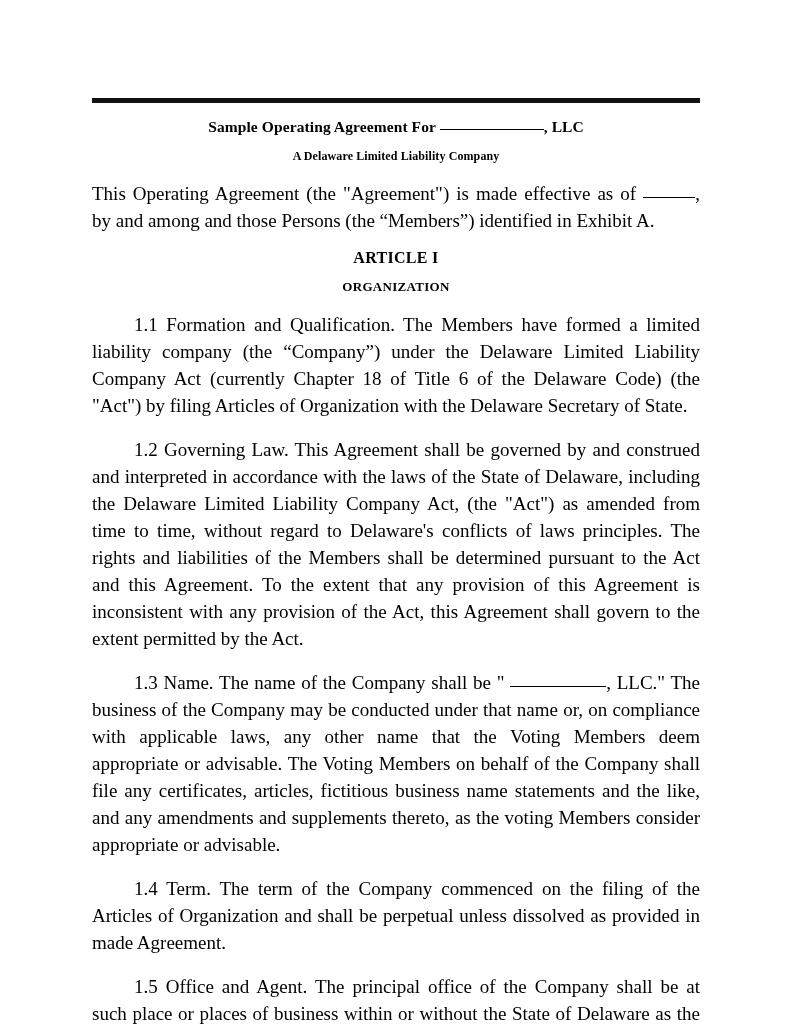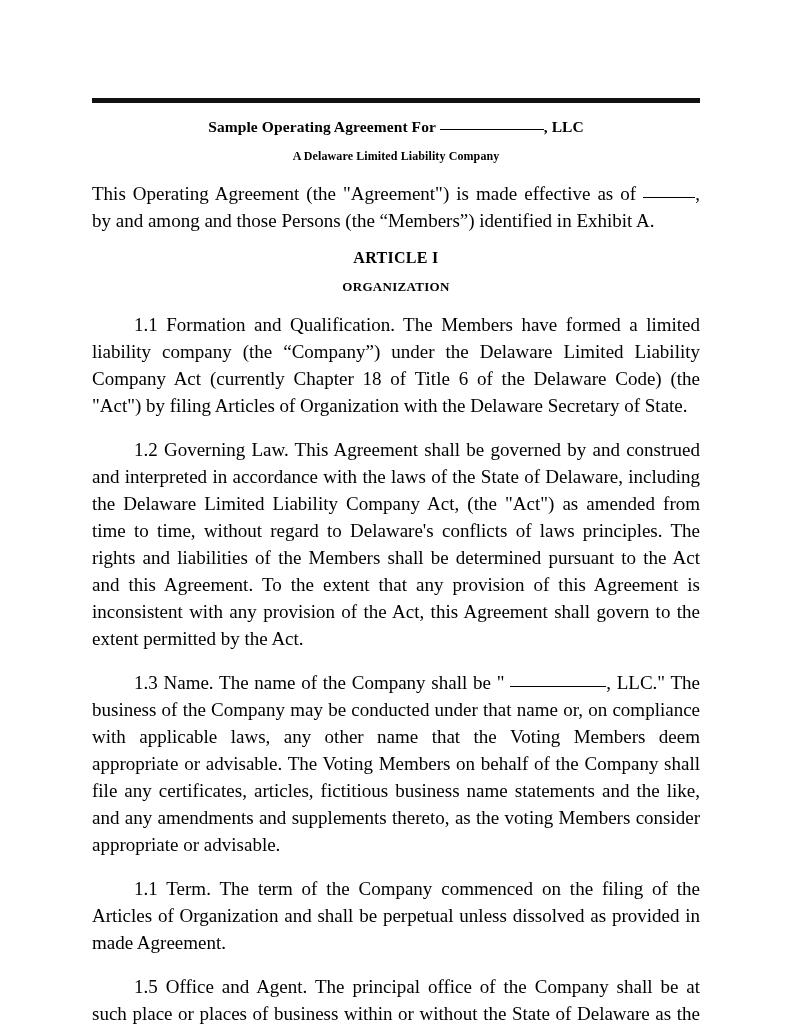--- a/index.html
+++ b/index.html
@@ -132,21 +132,21 @@
 
     <p class="body indent">
       <span class="sec-label">1.2 Governing Law.</span><span> This Agreement shall be governed by and construed and interpreted in accordance with the laws of the State of Delaware, including the Delaware Limited Liability Company Act, (the "Act") as amended from time to time, without regard to Delaware's conflicts of laws principles. The rights and liabilities of the Members shall be determined pursuant to the Act and this Agreement. To the extent that any provision of this Agreement is inconsistent with any provision of the Act, this Agreement shall govern to the extent permitted by the Act.</span>
     </p>
 
     <p class="body indent">
       <span class="sec-label">1.3 Name.</span><span> The name of the Company shall be " </span><span class="blank blank-name"></span><span>, LLC." The business of the Company may be conducted under that name or, on compliance with applicable laws, any other name that the Voting Members deem appropriate or advisable. The Voting Members on behalf of the Company shall file any certificates, articles, fictitious business name statements and the like, and any amendments and supplements thereto, as the voting Members consider appropriate or advisable.</span>
     </p>
 
     <p class="body indent">
-      <span class="sec-label">1.1 Term.</span><span> The term of the Company commenced on the filing of the Articles of Organization and shall be perpetual unless dissolved as provided in made Agreement.</span>
+      <span class="sec-label">1.4 Term.</span><span> The term of the Company commenced on the filing of the Articles of Organization and shall be perpetual unless dissolved as provided in made Agreement.</span>
     </p>
 
     <p class="body indent">
       <span class="sec-label">1.5 Office and Agent.</span><span> The principal office of the Company shall be at such place or places of business within or without the State of Delaware as the Voting Members may determine. The Company shall continuously maintain a registered agent in the State of Delaware as required by the Act. The registered agent shall be as stated in the Certificate or as otherwise determined by the Voting Members.</span>
     </p>
 
 
     <div class="rule-lines">
       <div class="rule-line"></div>
       <div class="rule-line"></div>

